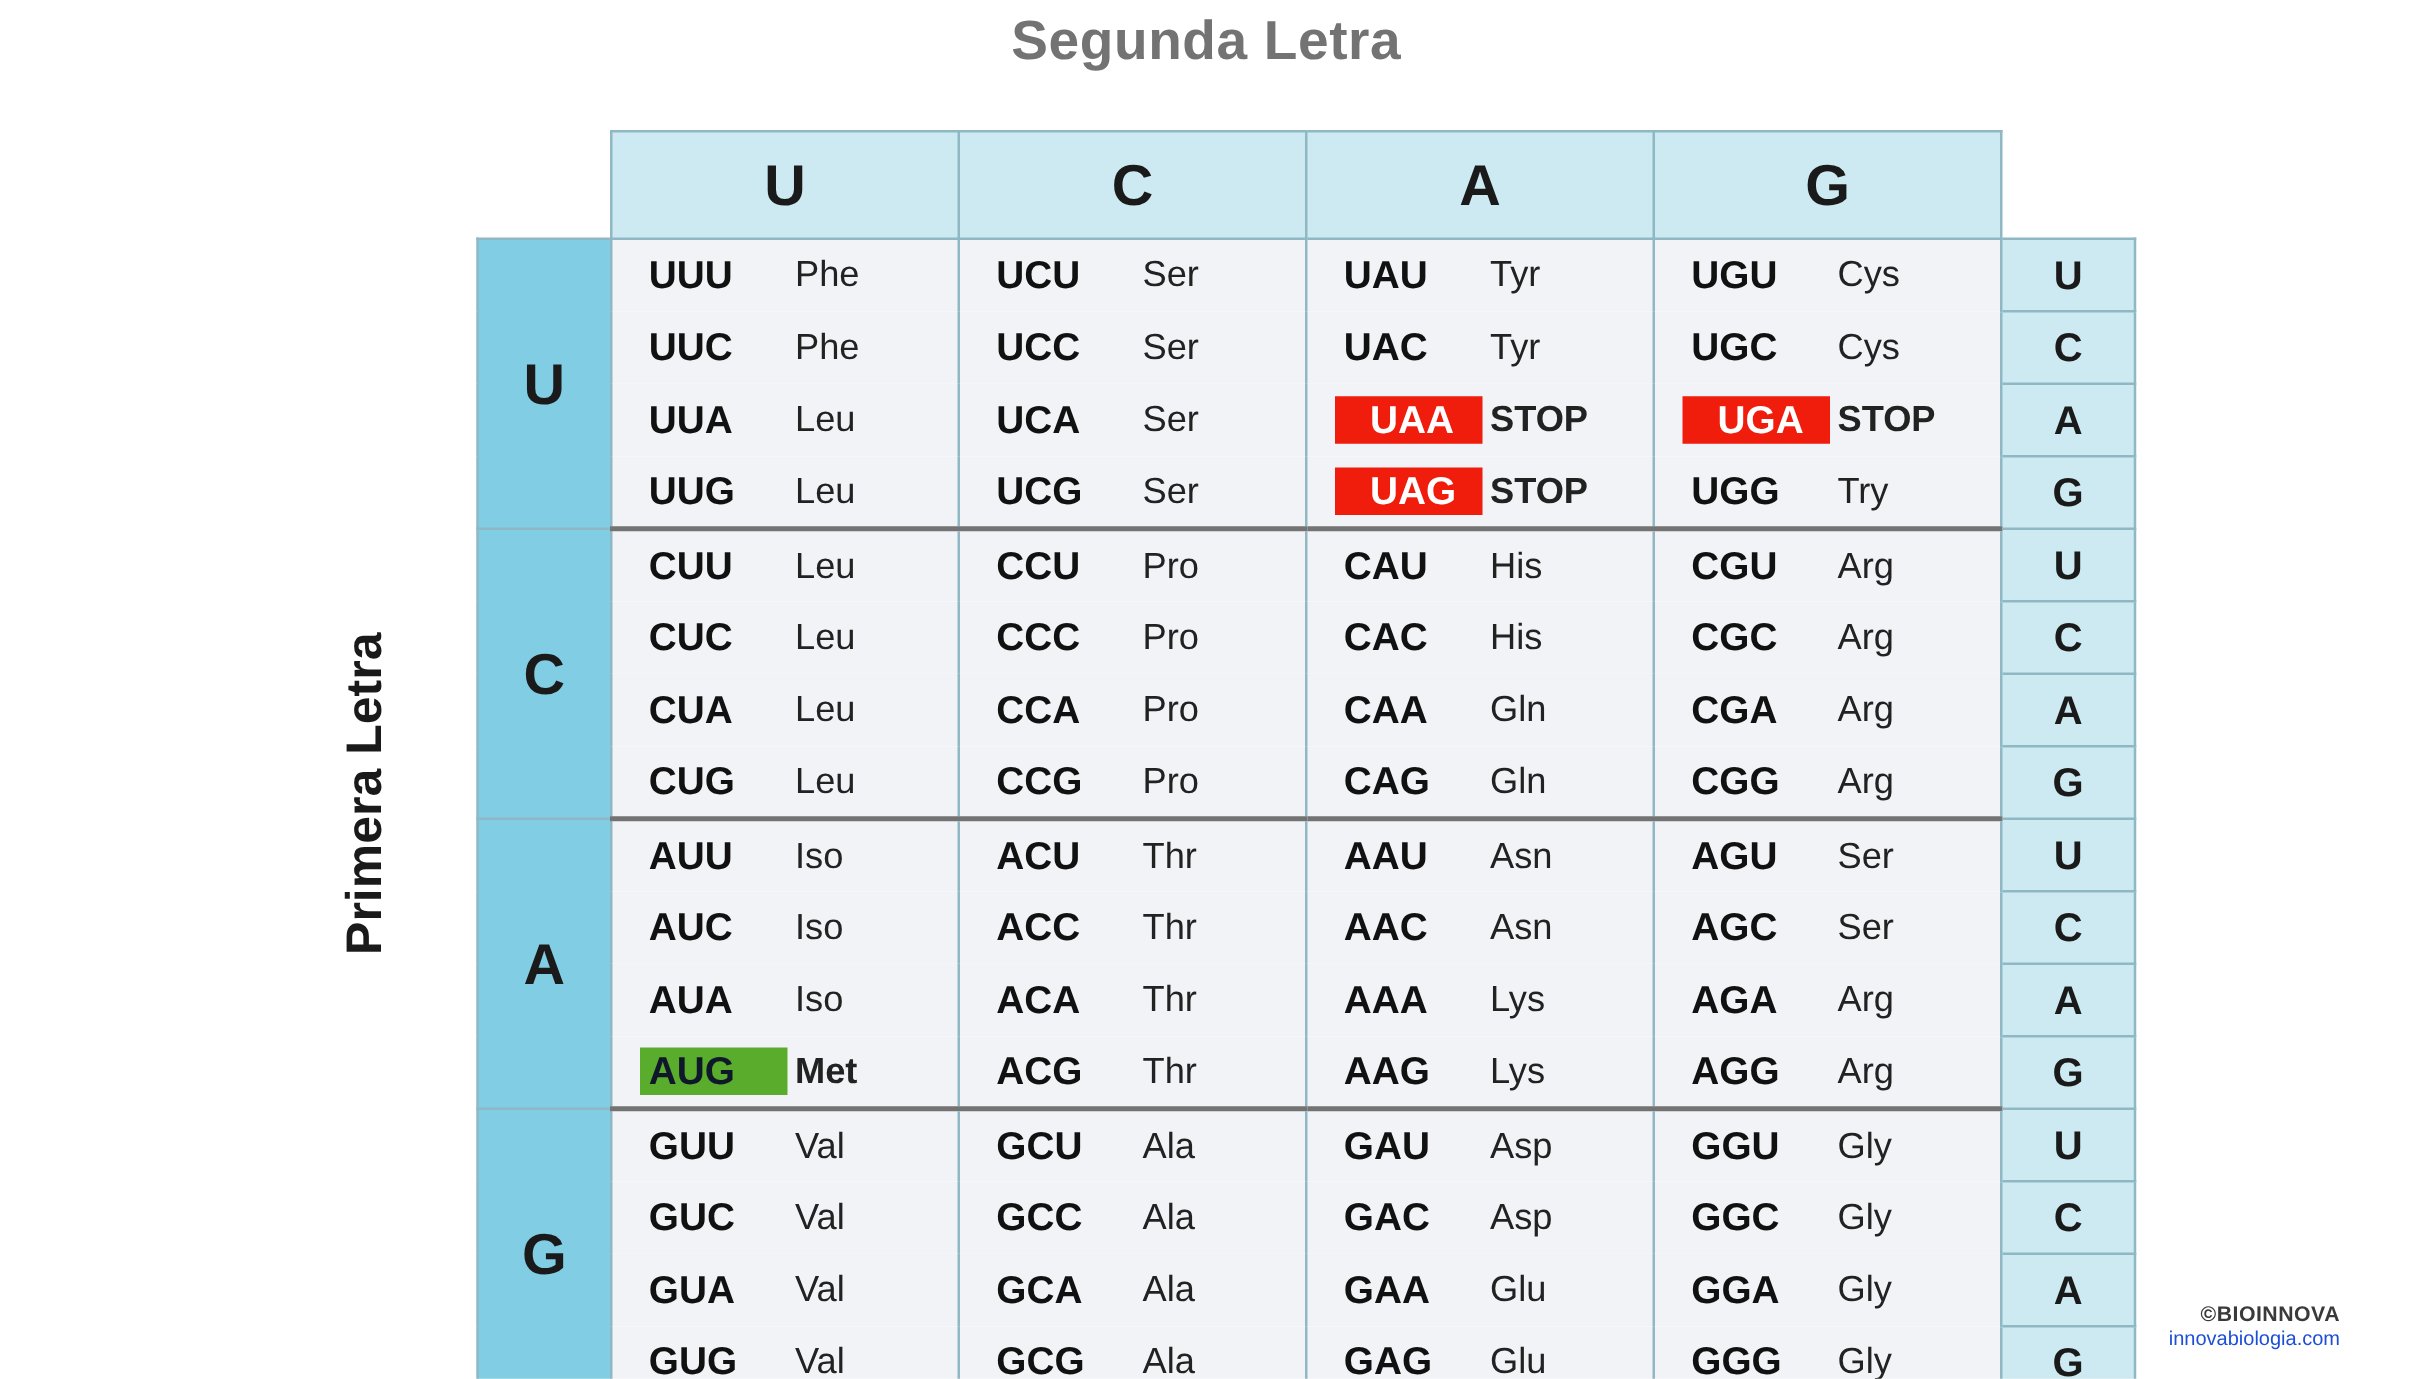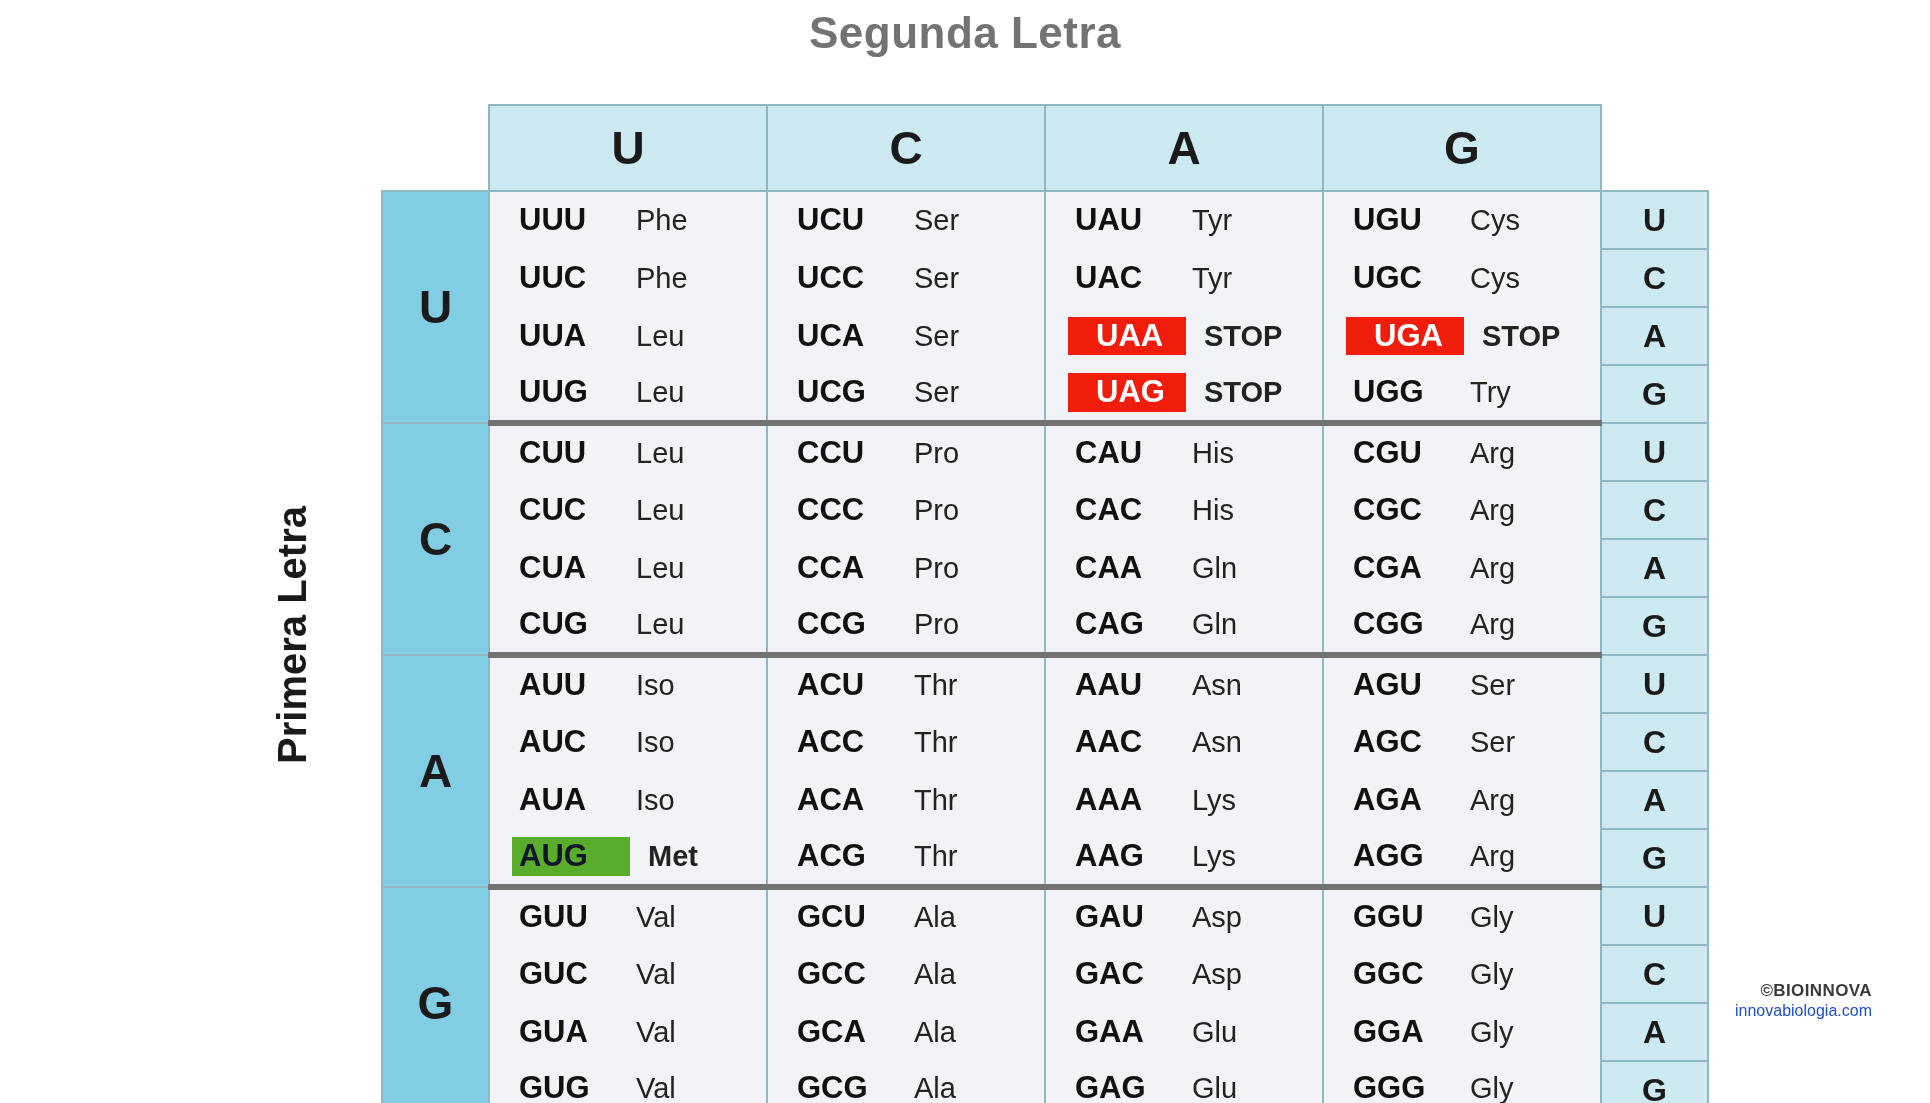--- a/index.html
+++ b/index.html
@@ -110,21 +110,21 @@
     width: 244px;
     height: 54px;
     background: #f2f3f7;
     border-left: 2px solid #8fb8c4;
     border-right: 2px solid #8fb8c4;
     border-top: none;
     border-bottom: none;
     padding: 0 10px 0 22px;
   }
   tr.block-first td.codon-cell { border-top: 2px solid #8fb8c4; margin-top: 40px; }
-  tr.block-last  td.codon-cell { border-bottom: 6px solid #737373; }
+  tr.block-last  td.codon-cell { border-bottom: 4px solid #737373; }
   tr.block-first .hdr3 { border-top: 2px solid #8fb8c4; }
   tr.block-last  .hdr3 { border-bottom: 2px solid #8fb8c4; }
 
   .cell-inner {
     display: flex;
     align-items: center;
     justify-content: flex-start;
     height: 54px;
   }
   .triplet {
@@ -138,36 +138,35 @@
   }
   .aa {
     font-size: 29px;
     color: #222222;
     flex: 1;
     text-align: left;
     padding-left: 6px;
   }
   .aa.bold {
     font-weight: bold;
-    margin-left: 12px;
   }
   .triplet.stop-hl {
     background: #f01c0c;
     color: #ffffff;
     padding-left: 28px;
   }
   .triplet.start-hl {
     background: #5aac2c;
     color: #0f172a;
   }
 
   #credit {
     position: absolute;
     right: 58px;
-    top: 981px;
+    top: 1042px;
     text-align: right;
     line-height: 1.2;
   }
   #credit .brand {
     font-size: 17px;
     font-weight: bold;
     color: #3a3a3a;
     letter-spacing: 0.4px;
   }
   #credit .site {

